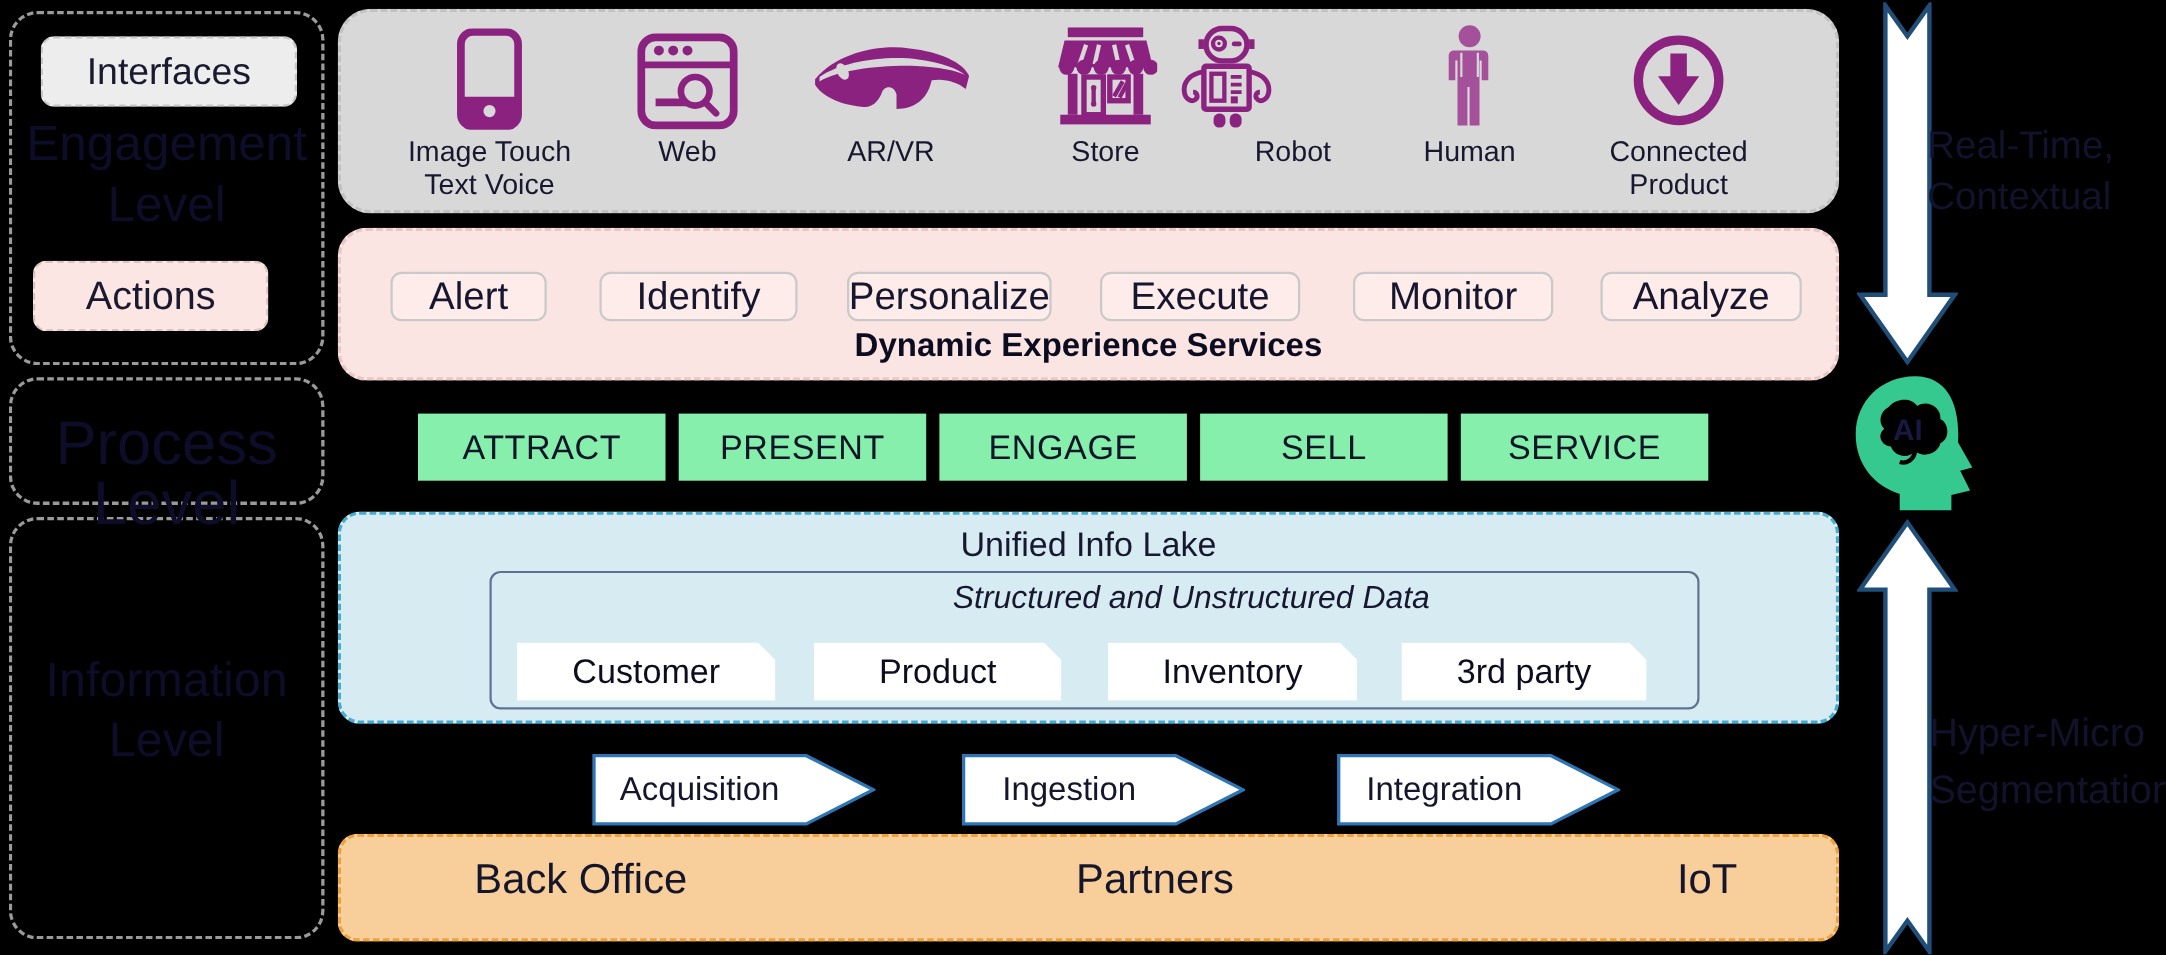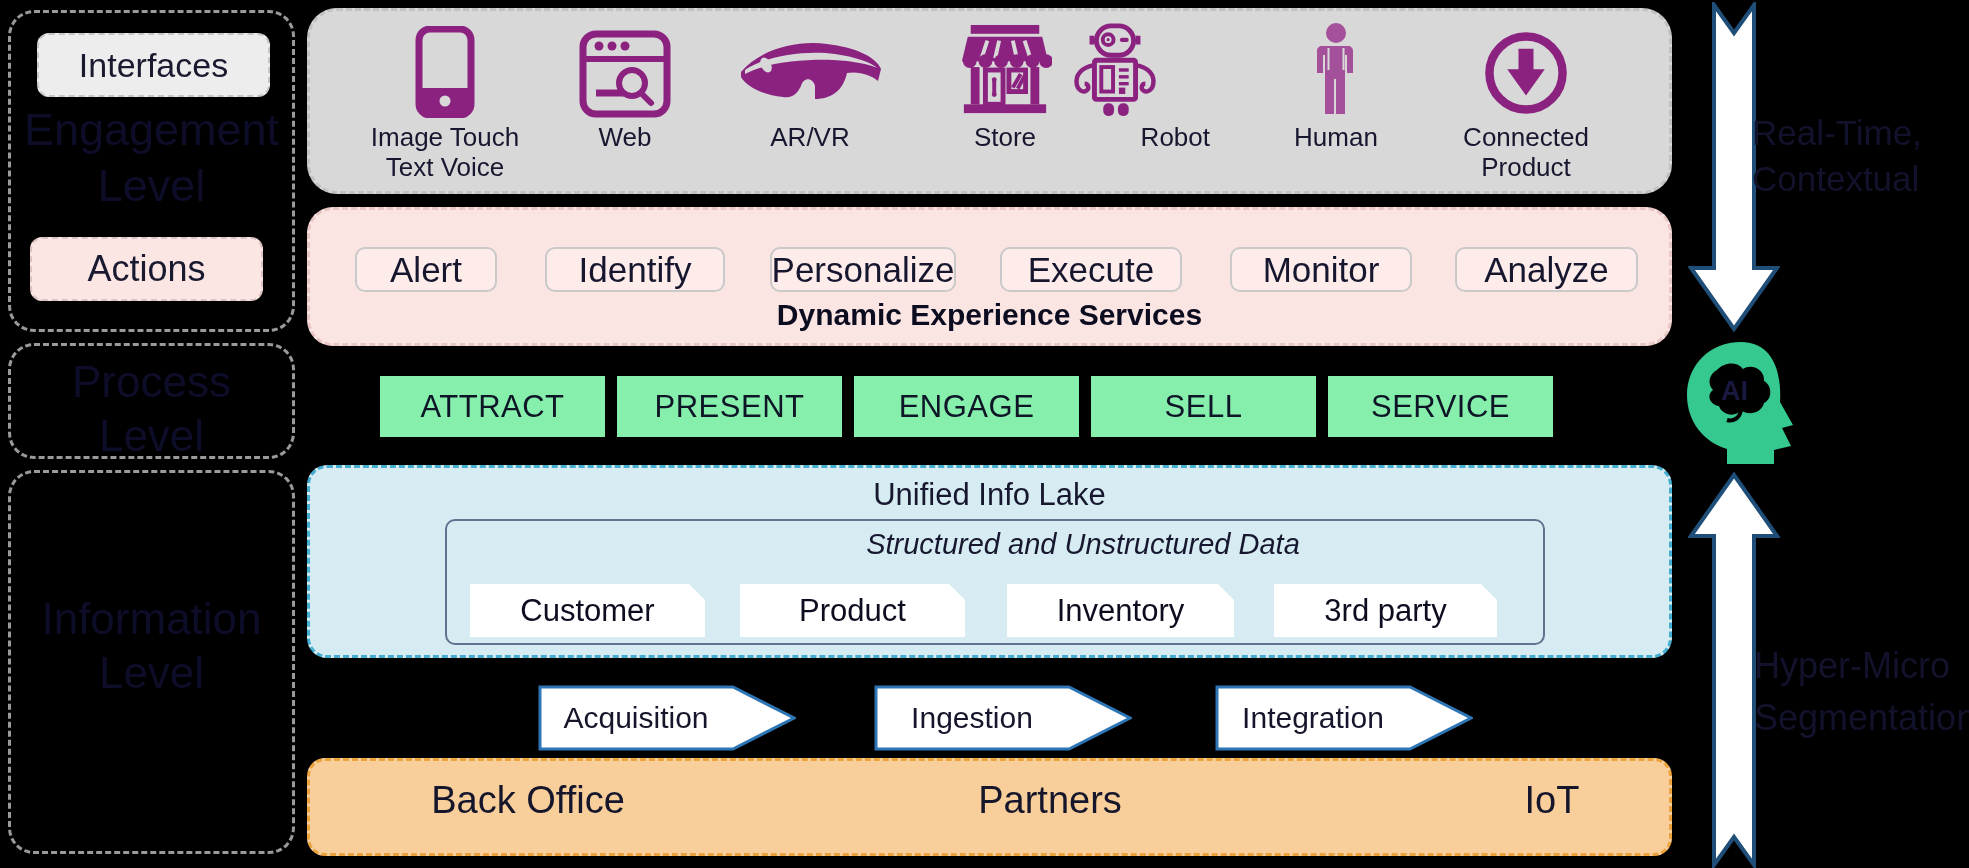--- a/index.html
+++ b/index.html
@@ -50,24 +50,24 @@
 
   <div class="lvl-box" style="top:10px;height:322px;"></div>
   <div class="lvl-box" style="top:343px;height:116px;"></div>
   <div class="lvl-box" style="top:470px;height:384px;"></div>
 
   <div class="chip" style="left:37px;top:33px;width:233px;height:64px;background:#ededed;border:2px dashed #c6c6c6;font-size:34px;">
     <span>Interfaces</span>
   </div>
   <div class="lvl-label" style="top:102px;">Engagement
 Level</div>
-  <div class="chip" style="left:30px;top:237px;width:233px;height:64px;background:#fce6e4;border:2px dashed #dcc2c0;font-size:36px;">
+  <div class="chip" style="left:30px;top:237px;width:214px;height:64px;background:#fce6e4;border:2px dashed #dcc2c0;font-size:36px;">
     <span>Actions</span>
   </div>
-  <div class="lvl-label" style="top:355px;font-size:44px;line-height:54px;">Process
+  <div class="lvl-label" style="top:376px;font-size:56px;line-height:54px;">Process
 Level</div>
   <div class="lvl-label" style="top:592px;font-size:44px;line-height:54px;">Information
 Level</div>
 
   <div class="bar gray-bar"></div>
 
   <div class="icell" style="left:350px;">
     <div class="iconbox">
       <svg width="62" height="92" viewBox="0 0 62 92">
         <rect x="5" y="3" width="52" height="86" rx="11" fill="none" stroke="#8b2280" stroke-width="7"></rect>

